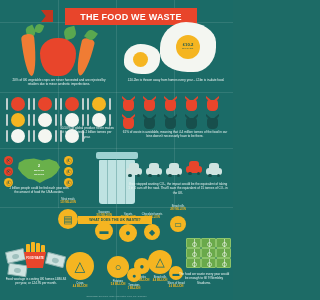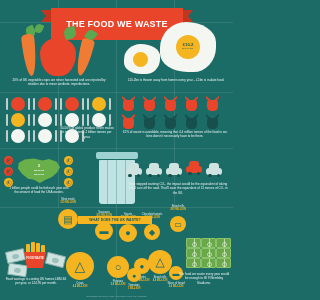--- a/index.html
+++ b/index.html
@@ -6,21 +6,21 @@
   body{
     width:233px;height:300px;overflow:hidden;
     background:#1d6b66;
     font-family:"Liberation Sans",sans-serif;
     color:#ffffff;
   }
   #poster{position:relative;width:233px;height:300px;background:#1b6b67;overflow:hidden;}
 
   
   .banner{position:absolute;left:41px;top:8px;width:152px;height:16px;}
-  .banner .ribbon{position:absolute;left:10px;top:0;width:132px;height:32px;background:#e8452b;
+  .banner .ribbon{position:absolute;left:24px;top:0;width:132px;height:17px;background:#e8452b;
     display:flex;align-items:center;justify-content:center;}
   .banner .ribbon span{font-size:9px;font-weight:bold;letter-spacing:.2px;color:#fff;white-space:nowrap;}
   .banner .tail{position:absolute;top:2px;width:12px;height:12px;background:#c2361f;}
   .banner .tail.l{left:0;clip-path:polygon(0 0,100% 0,100% 100%,0 100%,40% 50%);}
   .banner .tail.r{right:0;clip-path:polygon(0 0,100% 0,60% 50%,100% 100%,0 100%);}
 
   
   .gl{position:absolute;background:rgba(255,255,255,.10);}
 
   

